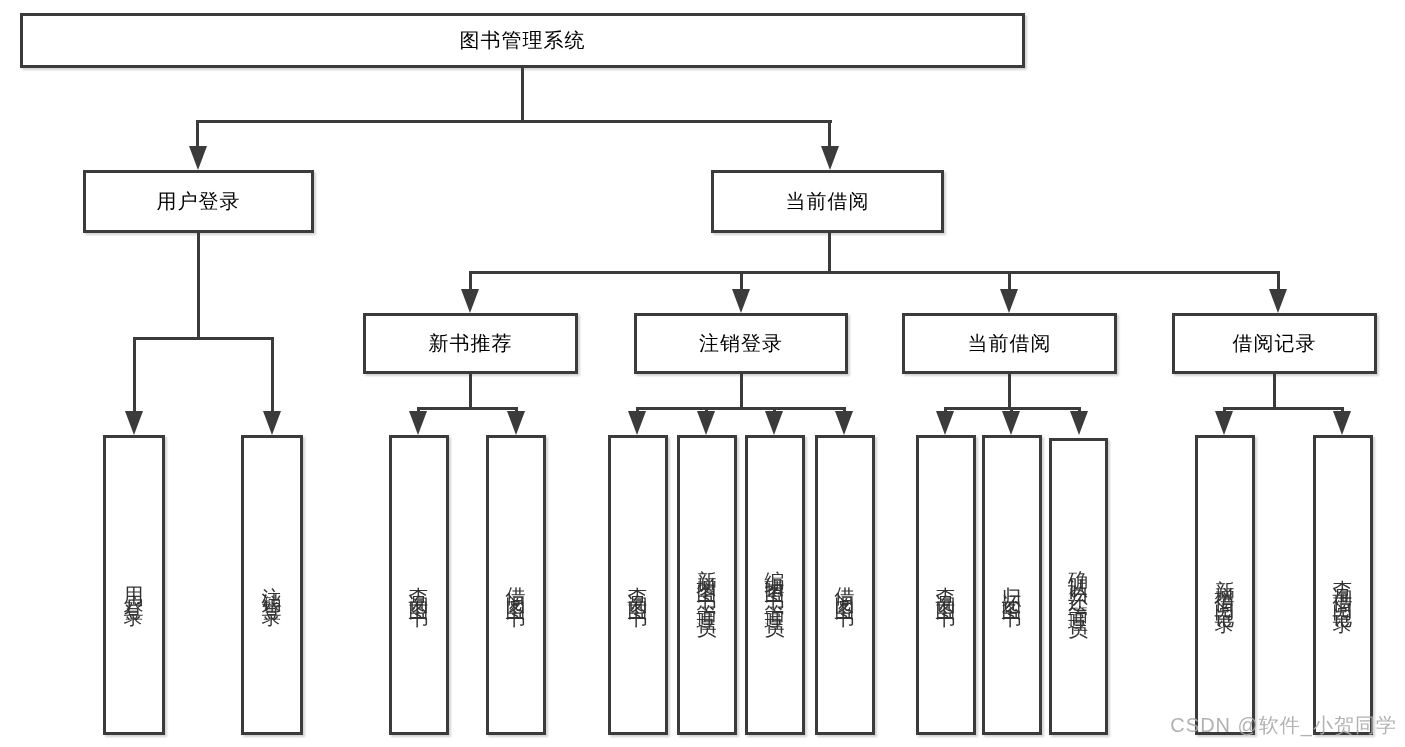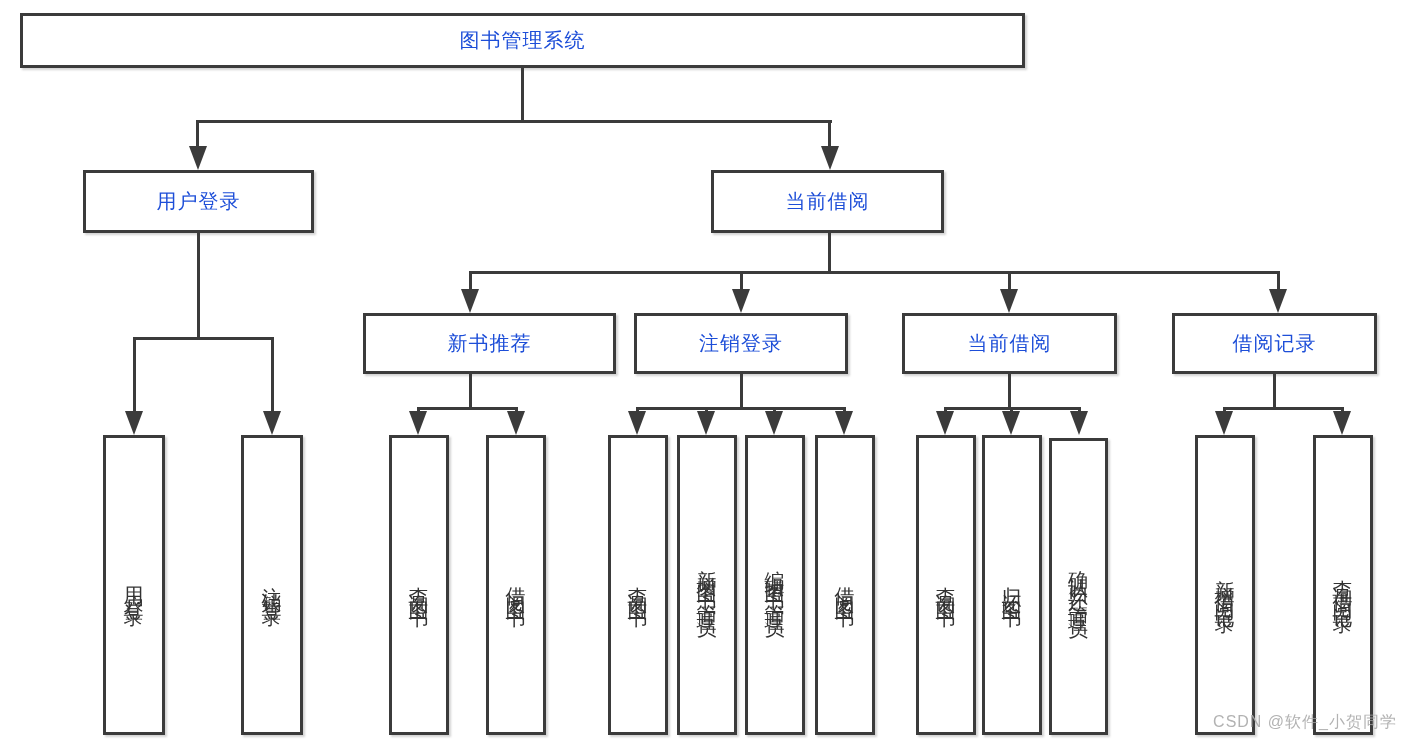--- a/index.html
+++ b/index.html
@@ -7,36 +7,36 @@
   .canvas {
     position:relative; width:1405px; height:747px; background:#ffffff;
     overflow:hidden; color:#333;
   }
   .box {
     position:absolute; box-sizing:border-box;
     border:3px solid #3b3b3b; background:#ffffff;
     display:flex; align-items:center; justify-content:center;
     box-shadow:2px 2px 2px rgba(130,130,130,0.35);
   }
-  .hlabel { font-size:20px; letter-spacing:1px; color:#1d4ed8; white-space:nowrap; }
+  .hlabel { font-size:20px; letter-spacing:1px; color:#000000; white-space:nowrap; }
   .leaf .vlabel {
     writing-mode:vertical-rl; text-orientation:mixed;
     font-size:20px; line-height:1; letter-spacing:7px; color:#333;
   }
   .line { position:absolute; background:#3b3b3b; }
   .hline { height:3px; }
   .vline { width:3px; }
   .arrowhead {
     position:absolute; width:0; height:0;
     border-left:9px solid transparent; border-right:9px solid transparent;
     border-top:24px solid #3b3b3b;
   }
   .watermark {
     position:absolute; top:712px; right:8px;
-    font-size:16px; color:rgba(170,170,170,0.9);
+    font-size:20px; color:rgba(170,170,170,0.9);
     letter-spacing:1px; white-space:nowrap; z-index:5;
   }
 </style>
 </head>
 <body>
 
 <div class="canvas">
 
   <div class="box" style="left:20px; top:13px; width:1005px; height:55px;">
     <span class="hlabel">图书管理系统</span>
@@ -67,21 +67,21 @@
   <div class="line hline" style="left:469px;  top:271px; width:811px;"></div>
   <div class="line vline" style="left:469px;  top:271px; height:26px;"></div>
   <div class="line vline" style="left:740px;  top:271px; height:26px;"></div>
   <div class="line vline" style="left:1008px; top:271px; height:26px;"></div>
   <div class="line vline" style="left:1277px; top:271px; height:26px;"></div>
   <div class="arrowhead" style="left:461px;  top:289px;"></div>
   <div class="arrowhead" style="left:732px;  top:289px;"></div>
   <div class="arrowhead" style="left:1000px; top:289px;"></div>
   <div class="arrowhead" style="left:1269px; top:289px;"></div>
 
-  <div class="box" style="left:363px; top:313px; width:253px; height:61px;">
+  <div class="box" style="left:363px; top:313px; width:215px; height:61px;">
     <span class="hlabel">新书推荐</span>
   </div>
   <div class="box" style="left:634px; top:313px; width:214px; height:61px;">
     <span class="hlabel">注销登录</span>
   </div>
   <div class="box" style="left:1172px; top:313px; width:205px; height:61px;">
     <span class="hlabel">借阅记录</span>
   </div>
   <div class="box" style="left:902px; top:313px; width:215px; height:61px;">
     <span class="hlabel">当前借阅</span>

